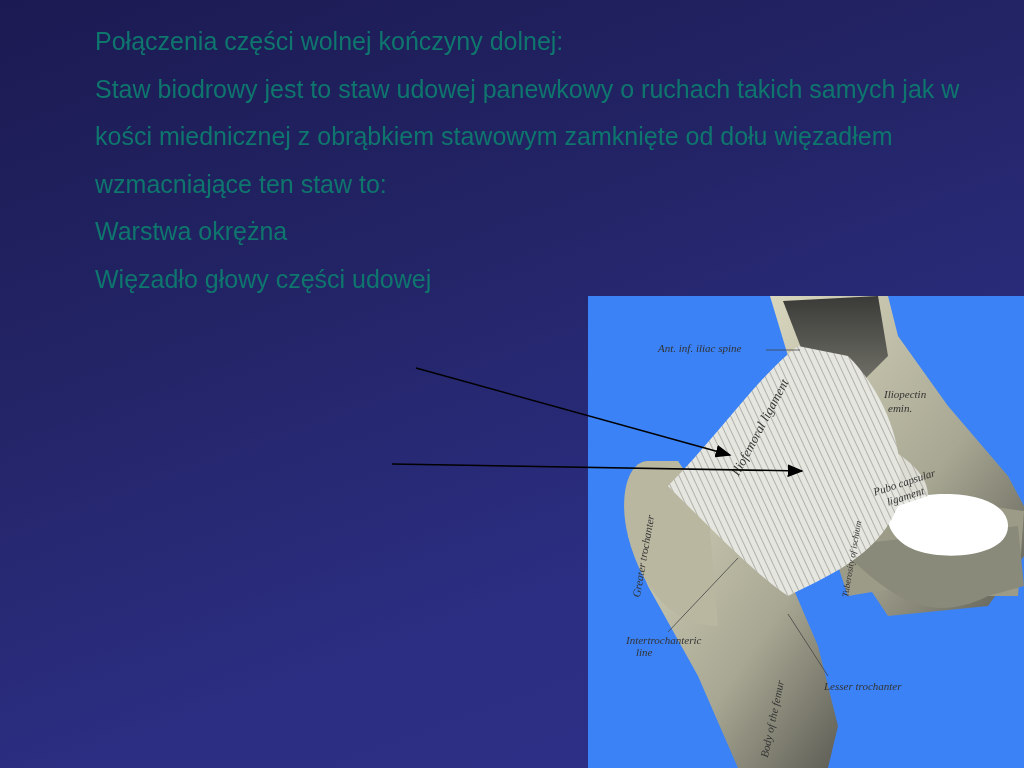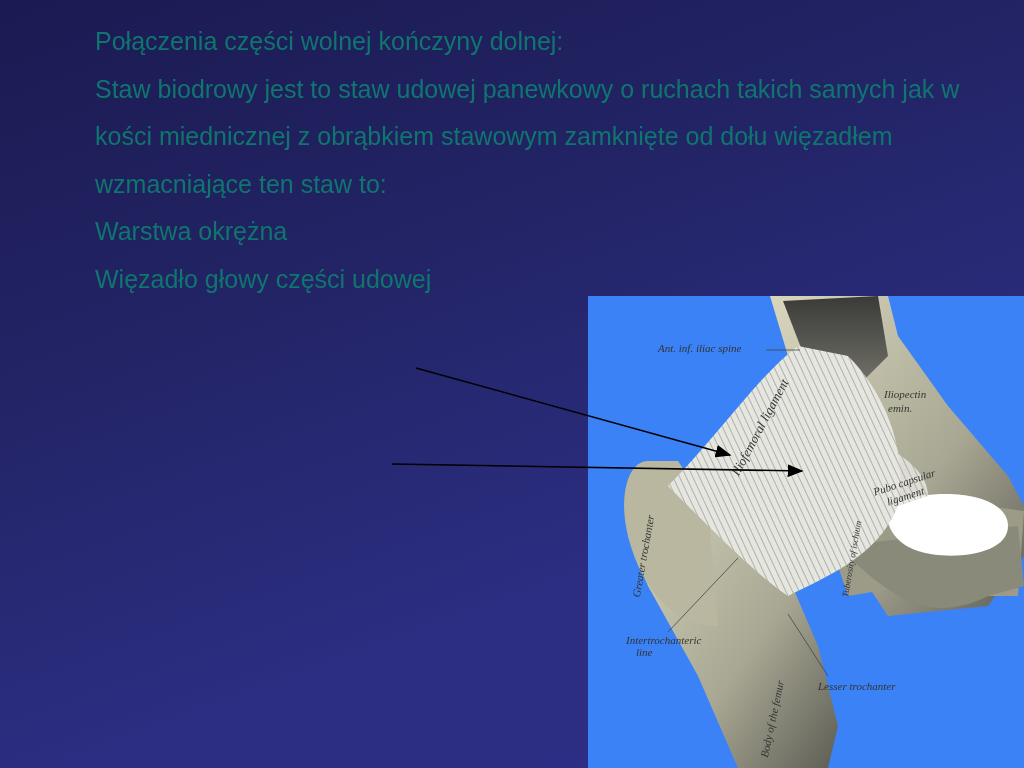--- a/index.html
+++ b/index.html
@@ -75,21 +75,21 @@
     <span class="lbl" style="left:70px;top:46px;">Ant. inf. iliac spine</span>
     <span class="lbl" style="left:296px;top:92px;">Iliopectin</span>
     <span class="lbl" style="left:300px;top:106px;">emin.</span>
     <span class="lbl" style="left:140px;top:175px;transform:rotate(-62deg);transform-origin:left top;font-size:13px;">Iliofemoral ligament</span>
     <span class="lbl" style="left:284px;top:180px;transform:rotate(-18deg);">Pubo capsular</span>
     <span class="lbl" style="left:298px;top:194px;transform:rotate(-18deg);">ligament</span>
     <span class="lbl" style="left:42px;top:300px;transform:rotate(-80deg);transform-origin:left top;">Greater trochanter</span>
     <span class="lbl" style="left:6px;top:338px;margin-left:32px;">Intertrochanteric</span>
     <span class="lbl" style="left:40px;top:350px;margin-left:8px;">line</span>
     <span class="lbl" style="left:170px;top:460px;transform:rotate(-78deg);transform-origin:left top;">Body of the femur</span>
-    <span class="lbl" style="left:230px;top:384px;font-style:italic;">Lesser trochanter</span>
+    <span class="lbl" style="left:236px;top:384px;font-style:italic;">Lesser trochanter</span>
     <span class="lbl" style="left:252px;top:300px;transform:rotate(-80deg);transform-origin:left top;font-size:9px;">Tuberosity of ischium</span>
 
     <svg width="436" height="472" style="position:absolute;left:0;top:0;">
       <line x1="178" y1="54" x2="212" y2="54" stroke="#444" stroke-width="0.8"></line>
       <line x1="80" y1="336" x2="150" y2="262" stroke="#444" stroke-width="0.8"></line>
       <line x1="240" y1="380" x2="200" y2="318" stroke="#444" stroke-width="0.8"></line>
     </svg>
   </div>
 
   <svg class="arrows" width="1024" height="768">

